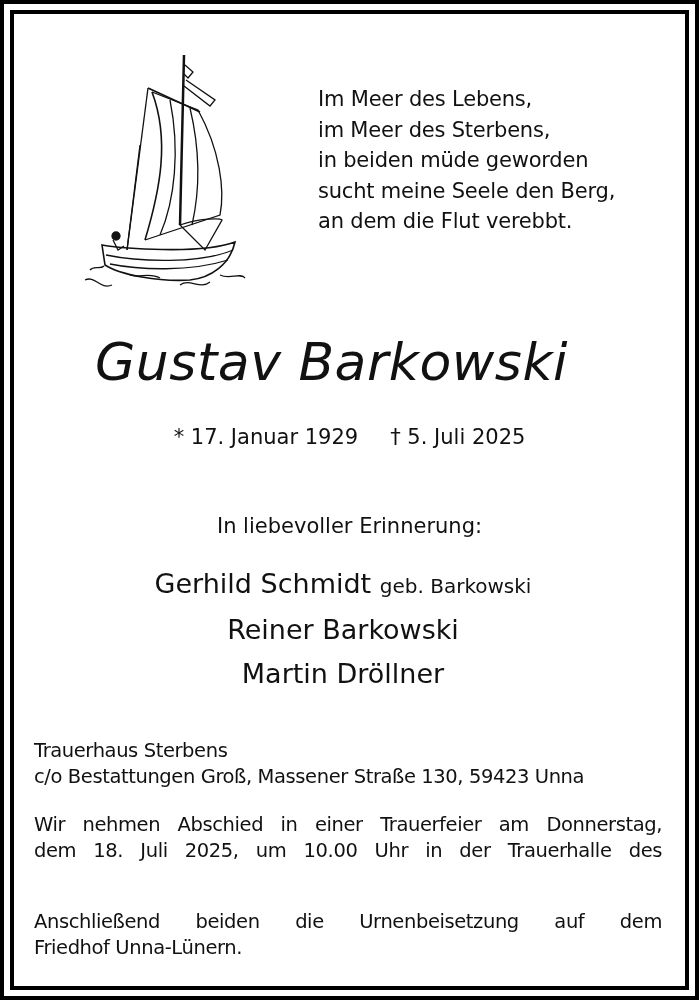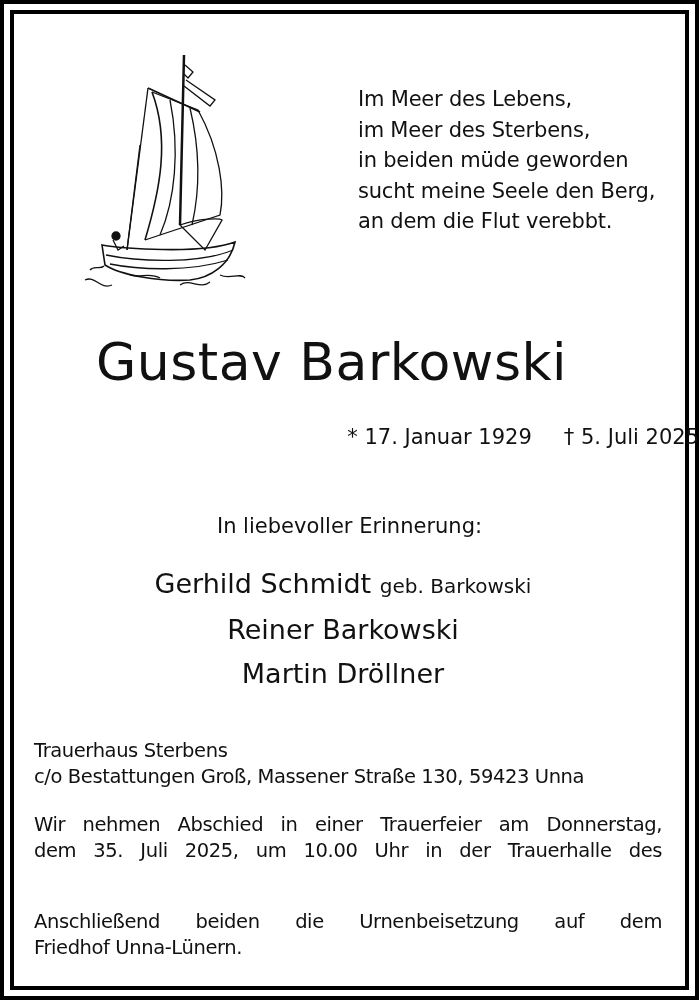--- a/index.html
+++ b/index.html
@@ -1,23 +1,23 @@
 <!DOCTYPE html>
 <html><head>
 <meta charset="utf-8">
 <style>
   html, body { margin:0; padding:0; }
   body { width:699px; height:1000px; background:#fff; position:relative; overflow:hidden; font-family:"DejaVu Sans", sans-serif; color:#111; }
   .frame-outer { position:absolute; left:0; top:0; width:699px; height:1000px; box-sizing:border-box; border:4px solid #000; }
   .frame-inner { position:absolute; left:10px; top:10px; width:679px; height:980px; box-sizing:border-box; border:4px solid #000; }
   .boat { position:absolute; left:80px; top:50px; width:170px; height:240px; }
   .poem { position:absolute; left:318px; top:84px; font-size:21px; line-height:30.5px; letter-spacing:-0.2px; }
-  .poem div { white-space:nowrap;margin-left:40px; }
-  .name { position:absolute; left:0; width:663px; top:332px; text-align:center; font-size:52px; letter-spacing:0.5px; }
-  .dates { position:absolute; left:0; width:699px; top:425px; text-align:right; font-size:21px; }
+  .poem div { white-space:nowrap; }
+  .name { position:absolute; left:0; width:663px; top:332px; text-align:center; font-size:52px; letter-spacing:0.5px;font-style:italic; }
+  .dates { position:absolute; left:0; width:699px; top:425px; text-align:center; font-size:21px; }
   .dates .gap { display:inline-block; width:32px; }
   .memory { position:absolute; left:0; width:699px; top:514px; text-align:center; font-size:21px; }
   .mourners { position:absolute; left:0; width:686px; top:562px; text-align:center; font-size:27px; line-height:44px; }
   .mourners .small { font-size:20px; }
   .info { position:absolute; left:34px; width:628px; font-size:19.5px; line-height:25.5px; letter-spacing:-0.4px; }
   .info.address { top:738px; }
   .info.ceremony { top:812px; text-align:justify; }
   .info.burial { top:909px; text-align:justify; }
   .line-just { text-align:justify; text-align-last:justify; }
 </style>
@@ -89,19 +89,19 @@
   </div>
 </div>
 
 <div class="info address">
   <div>Trauerhaus Sterbens</div>
   <div>c/o Bestattungen Groß, Massener Straße 130, 59423 Unna</div>
 </div>
 
 <div class="info ceremony">
   <div class="line-just">Wir nehmen Abschied in einer Trauerfeier am Donnerstag,</div>
-  <div class="line-just">dem 35. Juli 2025, um 10.00 Uhr in der Trauerhalle des</div>
+  <div class="line-just">dem 18. Juli 2025, um 10.00 Uhr in der Trauerhalle des</div>
 </div>
 
 <div class="info burial">
   <div class="line-just">Anschließend beiden die Urnenbeisetzung auf dem</div>
   <div>Friedhof Unna-Lünern.</div>
 </div>
 
 </body></html>

